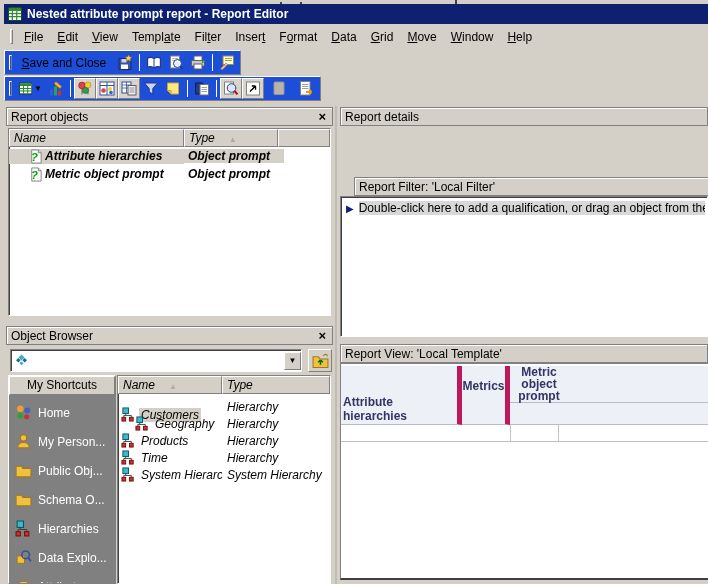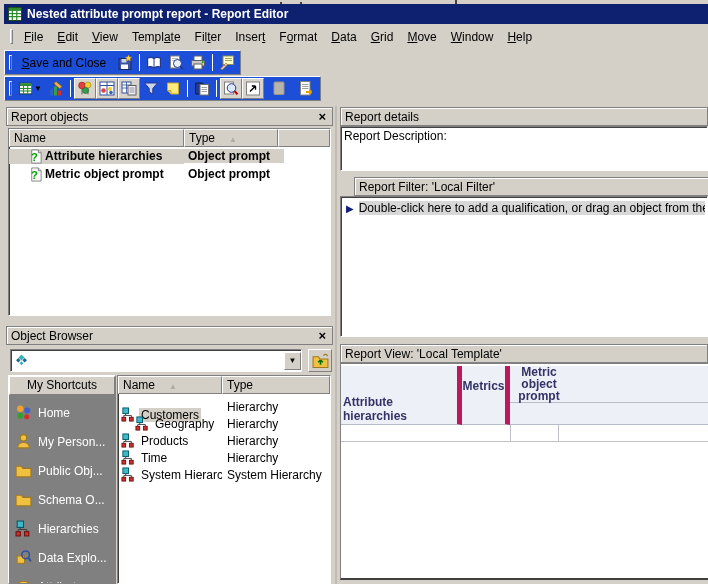--- a/index.html
+++ b/index.html
@@ -32,21 +32,21 @@
            display:flex; align-items:center; padding:0 2px; }
   .tbtn { height:21px; min-width:22px; display:flex; align-items:center; justify-content:center;
           border:1px solid transparent; padding:0 2px; }
   .tbtn.framed { border-color:#fff #808080 #808080 #fff; background:#d8d4cc; }
   .tsep { width:1px; height:17px; background:#808080; border-right:1px solid #fff; margin:0 3px; }
   .tbtxt { margin-left:4px; white-space:nowrap; }
   .caret { font-size:8px; margin-left:2px; }
   svg.i { width:17px; height:17px; display:block; }
 
   
-  .row { display:flex; align-items:center; height:18px; }
+  .row { display:flex; align-items:center; height:18px;font-style:italic; }
   .cell { overflow:hidden; white-space:nowrap; }
   .bold { font-weight:bold; }
   .sel  { background:#d4d0c8; }
   .sort { color:#b0aca4; font-size:8px; margin-left:14px; }
 
   
   #shortcut-dark { background:#808080; }
   .sc-item { position:absolute; left:6px; display:flex; align-items:center; color:#fff; white-space:nowrap; }
   .sc-item svg { margin-right:6px; }
 
@@ -467,23 +467,20 @@
         <div class="cell" style="flex:1;padding-left:5px;">System Hierarchy</div>
       </div>
     </div>
   </div>
 
   <div class="abs" style="left:335px;top:106px;width:2px;height:478px;background:#c0bcb4;"></div>
 
   <div class="panebar abs" style="left:340px;top:107px;width:368px;height:19px;">
     <span>Report details</span>
   </div>
-  <div class="listbox abs" style="left:340px;top:126px;width:368px;height:45px;padding:2px 3px;">
-    <span>Report Description:</span>
-  </div>
 
   <div class="panebar abs" style="left:340px;top:177px;width:368px;height:19px;margin-left:14px;">
     <span>Report Filter: 'Local Filter'</span>
   </div>
   <div class="listbox abs" style="left:340px;top:196px;width:368px;height:141px;overflow:hidden;">
     <div style="display:flex;align-items:center;padding:4px 2px 0 5px;">
       <span class="playicon">▶</span>
       <span class="hint">Double-click here to add a qualification, or drag an object from the objec</span>
     </div>
   </div>

